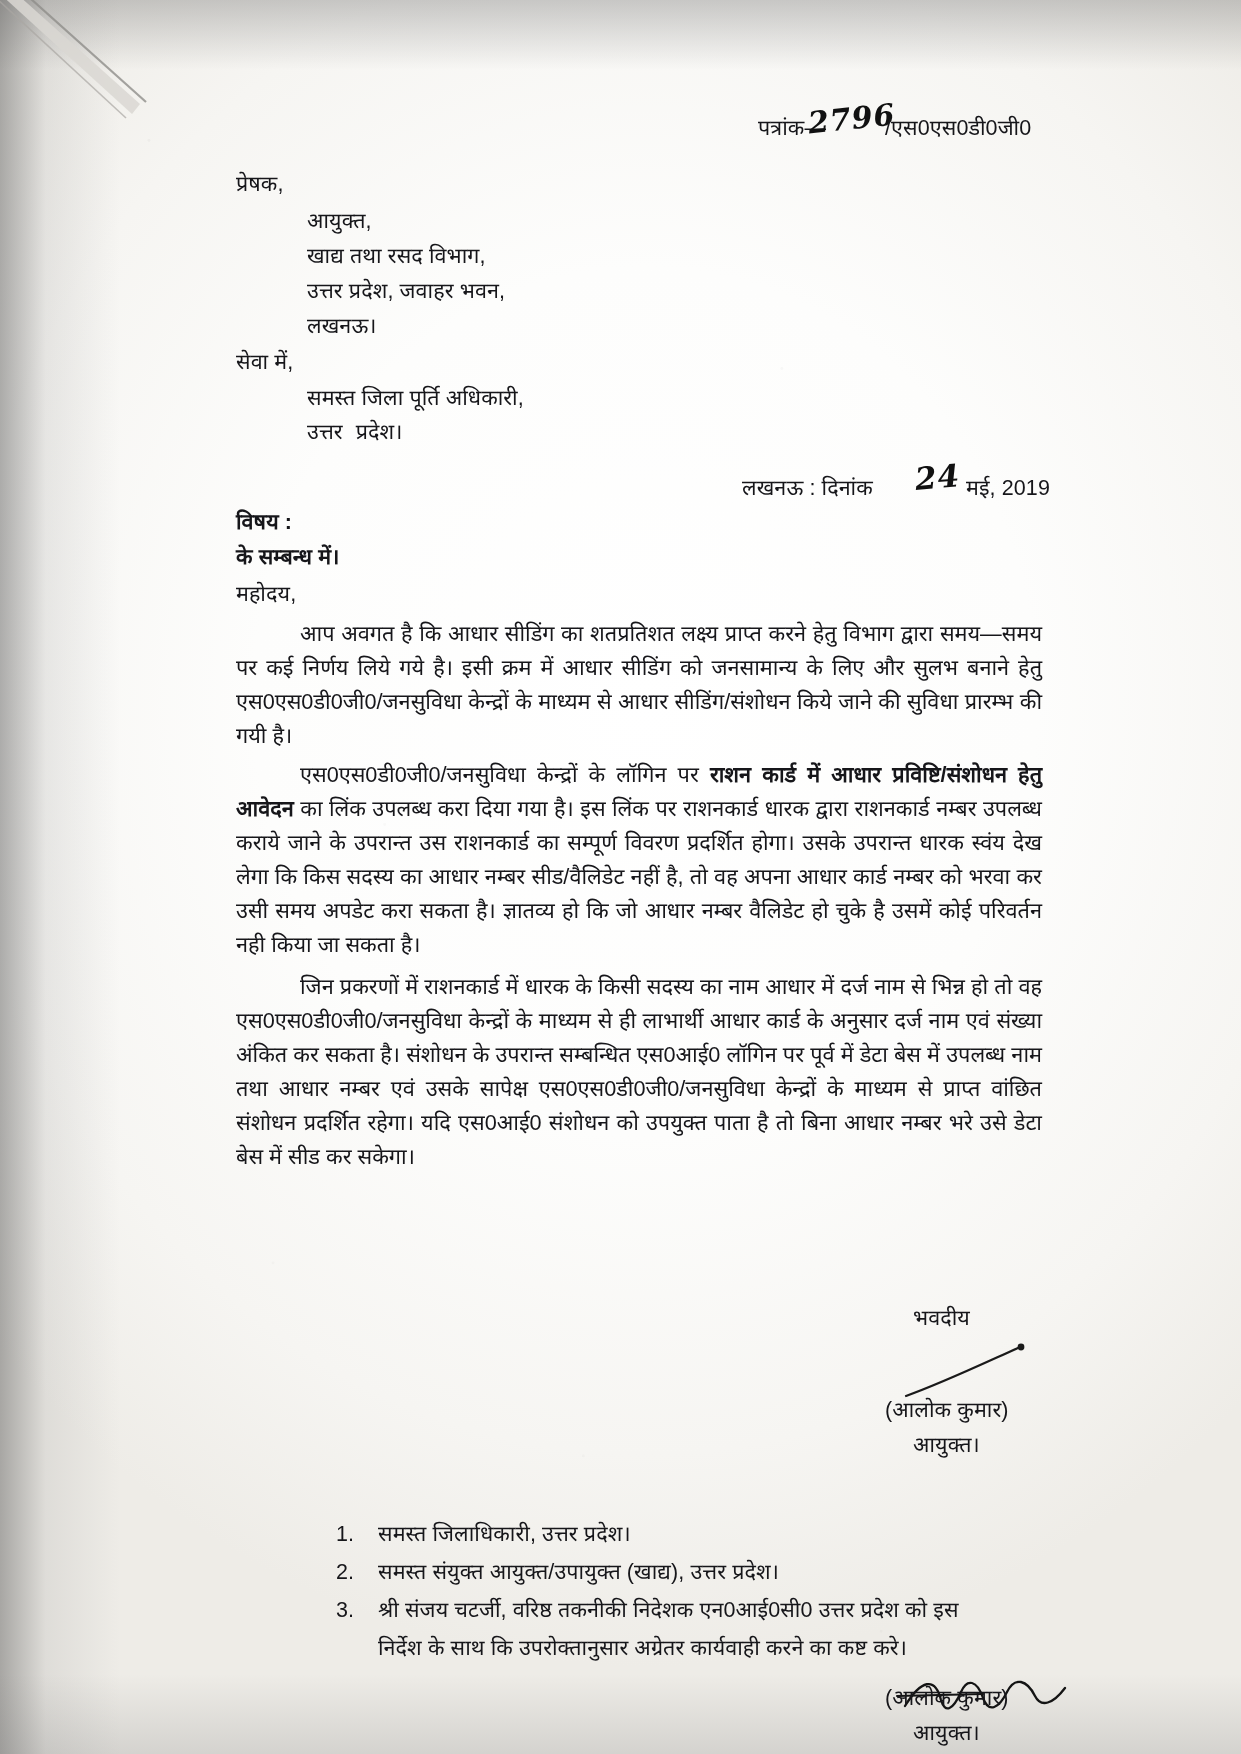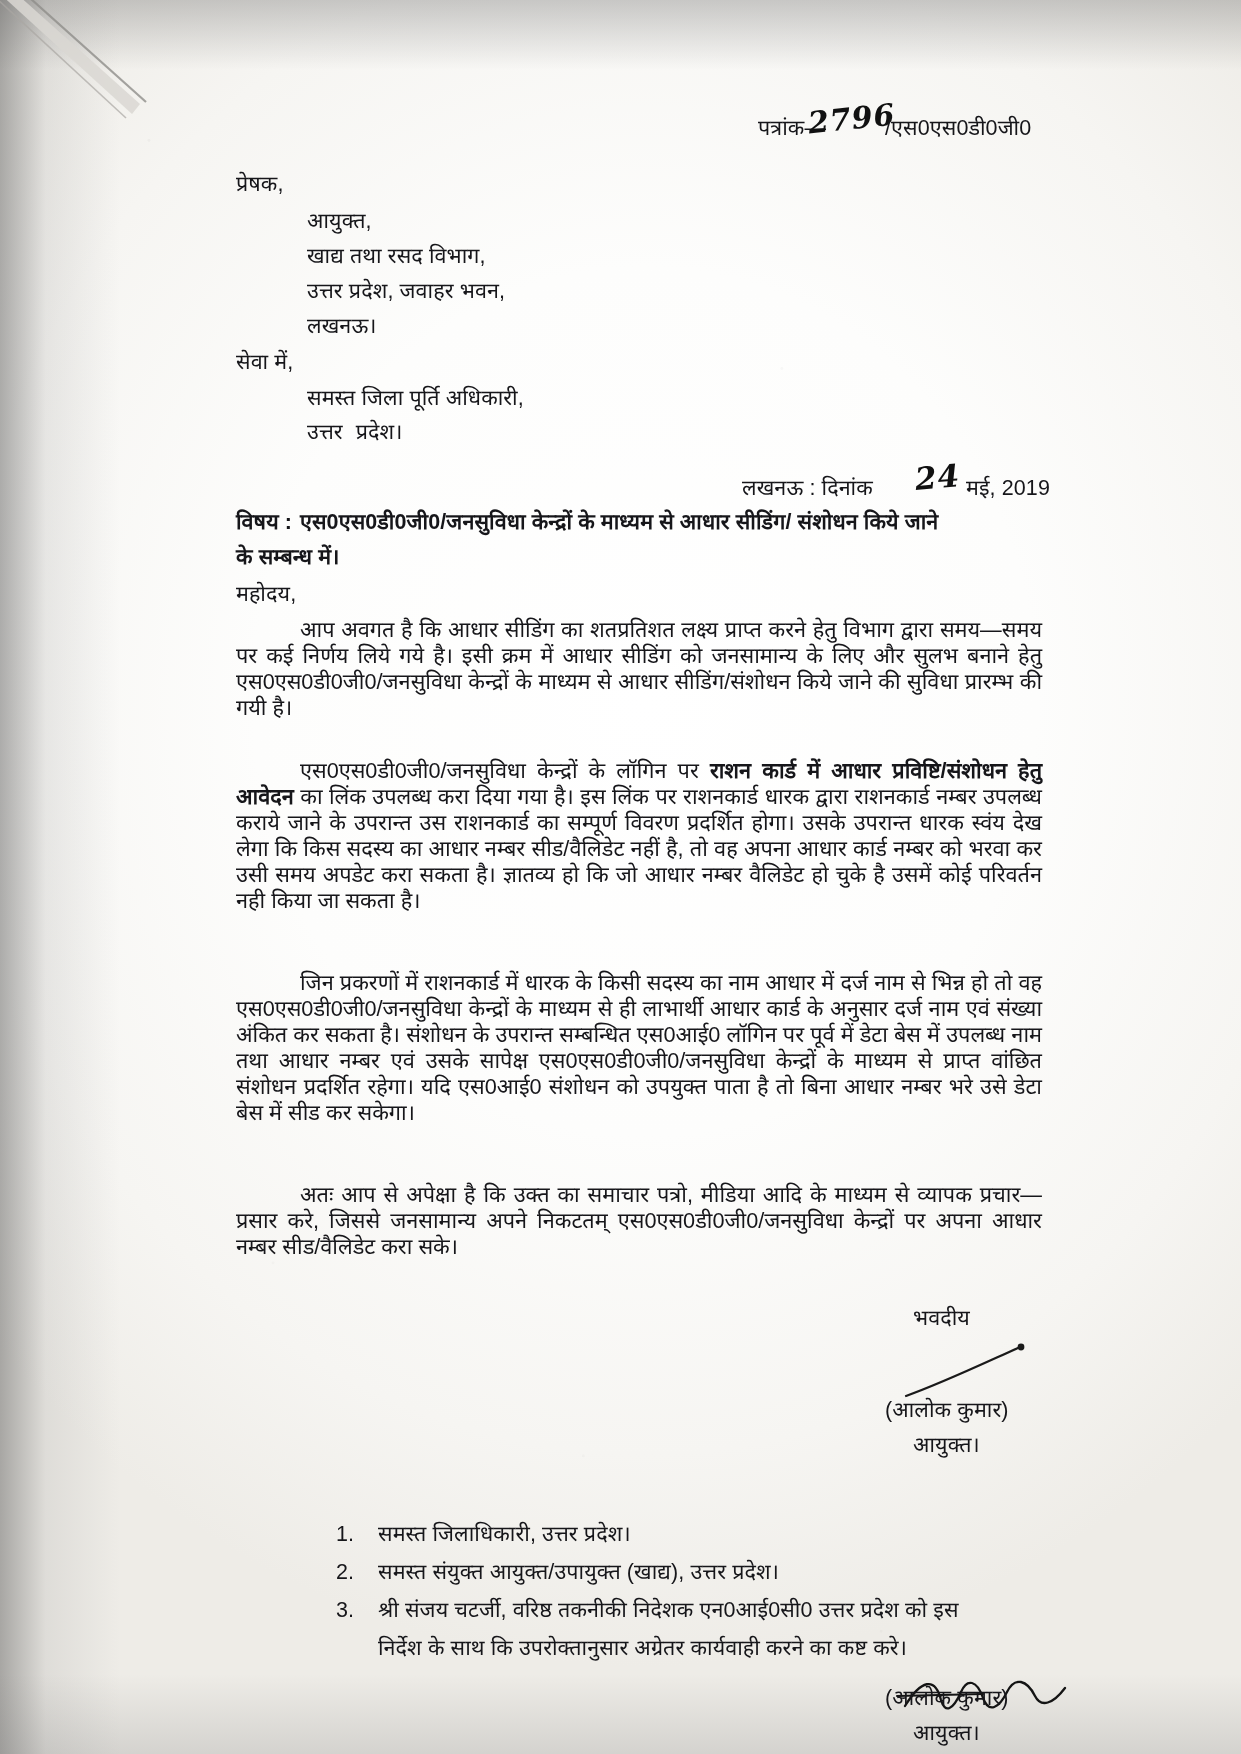--- a/index.html
+++ b/index.html
@@ -75,21 +75,21 @@
     position: absolute;
     white-space: nowrap;
     font-size: 21.5px;
     line-height: 1.0;
     letter-spacing: .1px;
   }
   .bold { font-weight: 700; }
   .para {
     position: absolute;
     font-size: 21.7px;
-    line-height: 26px;
+    line-height: 34px;
     text-align: justify;
     text-justify: inter-word;
   }
   .para .ind { display: inline-block; width: 64px; }
 
   
   .hand {
     font-family: "DejaVu Serif", serif;
     font-style: italic;
     font-weight: 700;
@@ -132,40 +132,36 @@
 
     <div class="ln" style="left:236px; top:352px;">सेवा में,</div>
     <div class="ln" style="left:307px; top:388px;">समस्त जिला पूर्ति अधिकारी,</div>
     <div class="ln" style="left:307px; top:423px;font-family:Liberation Mono, monospace;">उत्तर प्रदेश।</div>
 
     <div class="ln" style="left:742px; top:478px;">लखनऊ : दिनांक</div>
     <div class="ln hand" style="left:915px; top:462px; font-size:31px; transform:rotate(-5deg);">24</div>
     <div class="ln" style="left:966px; top:478px;">मई, 2019</div>
 
     <div class="ln bold" style="left:236px; top:512px;">विषय :</div>
-    <div class="ln bold" style="left:300px; top:512px;">एस0एस0डी0जी0/जनसुविधा केन्द्रों के माध्यम से आधार सीडिंग/ संशोधन किये जाने</div>
     <div class="ln bold" style="left:236px; top:547px;">के सम्बन्ध में।</div>
 
     <div class="ln" style="left:236px; top:584px;">महोदय,</div>
 
     <div class="para" style="left:236px; top:617px; width:806px;">
       <span class="ind"></span><span>आप अवगत है कि आधार सीडिंग का शतप्रतिशत लक्ष्य प्राप्त करने हेतु विभाग द्वारा समय—समय पर कई निर्णय  लिये गये है। इसी क्रम में आधार सीडिंग को जनसामान्य के लिए और सुलभ बनाने हेतु एस0एस0डी0जी0/जनसुविधा केन्द्रों के माध्यम से आधार सीडिंग/संशोधन किये जाने  की सुविधा प्रारम्भ की गयी है।</span>
     </div>
 
     <div class="para" style="left:236px; top:758px; width:806px;">
       <span class="ind"></span><span>एस0एस0डी0जी0/जनसुविधा केन्द्रों के लॉगिन पर </span><span class="bold">राशन कार्ड में आधार प्रविष्टि/संशोधन हेतु आवेदन</span><span> का लिंक उपलब्ध करा दिया गया है। इस लिंक पर राशनकार्ड धारक द्वारा राशनकार्ड नम्बर उपलब्ध कराये जाने के उपरान्त उस राशनकार्ड का सम्पूर्ण विवरण प्रदर्शित होगा। उसके उपरान्त धारक स्वंय देख लेगा कि किस सदस्य का आधार नम्बर सीड/वैलिडेट नहीं है, तो वह अपना आधार कार्ड नम्बर को भरवा कर उसी समय अपडेट करा सकता है। ज्ञातव्य हो कि जो आधार नम्बर वैलिडेट हो चुके है उसमें कोई परिवर्तन नही किया जा सकता है।</span>
     </div>
 
     <div class="para" style="left:236px; top:970px; width:806px;">
       <span class="ind"></span><span>जिन प्रकरणों में राशनकार्ड में धारक के किसी सदस्य का नाम आधार में दर्ज नाम से भिन्न हो तो वह एस0एस0डी0जी0/जनसुविधा केन्द्रों के माध्यम से ही लाभार्थी आधार कार्ड के अनुसार दर्ज नाम एवं संख्या अंकित कर सकता है। संशोधन के उपरान्त सम्बन्धित एस0आई0 लॉगिन पर पूर्व में डेटा बेस में उपलब्ध नाम तथा आधार नम्बर एवं उसके सापेक्ष एस0एस0डी0जी0/जनसुविधा केन्द्रों के माध्यम से प्राप्त वांछित संशोधन प्रदर्शित रहेगा। यदि एस0आई0 संशोधन को उपयुक्त पाता है तो बिना आधार नम्बर भरे उसे डेटा बेस में सीड कर सकेगा।</span>
     </div>
 
-    <div class="para" style="left:236px; top:1182px; width:806px;">
-      <span class="ind"></span><span>अतः आप से अपेक्षा है कि उक्त का समाचार पत्रो, मीडिया आदि के माध्यम से व्यापक प्रचार—प्रसार करे, जिससे जनसामान्य अपने निकटतम् एस0एस0डी0जी0/जनसुविधा केन्द्रों पर अपना आधार नम्बर सीड/वैलिडेट करा सके।</span>
-    </div>
 
     <div class="ln" style="left:913px; top:1308px;">भवदीय</div>
 
     <svg class="sig-svg" style="left:900px; top:1340px;" width="180" height="60">
       <path d="M6 56 C 40 44, 78 26, 118 8" stroke="#1a1a1a" stroke-width="2.2" fill="none" stroke-linecap="round"></path>
       <circle cx="121" cy="7" r="3.4" fill="#1a1a1a"></circle>
     </svg>
 
     <div class="ln" style="left:885px; top:1400px;">(आलोक कुमार)</div>
     <div class="ln" style="left:913px; top:1435px;">आयुक्त।</div>

